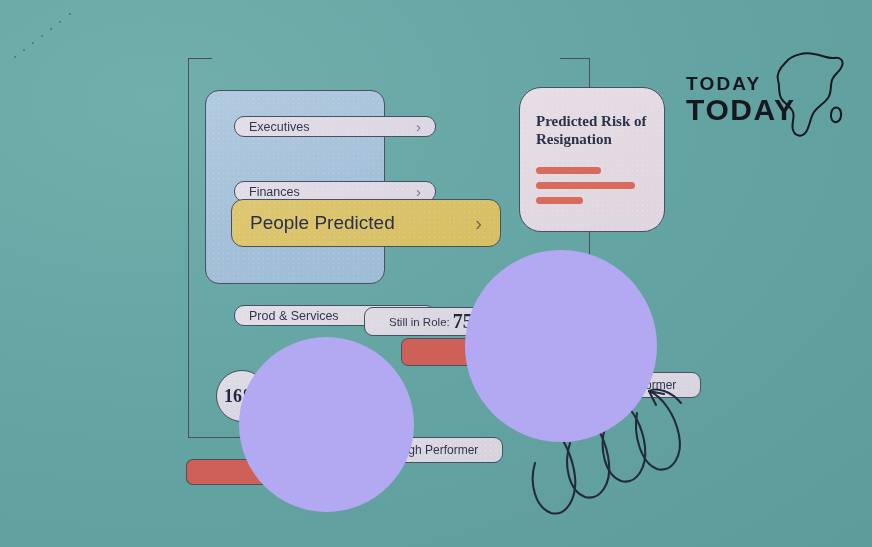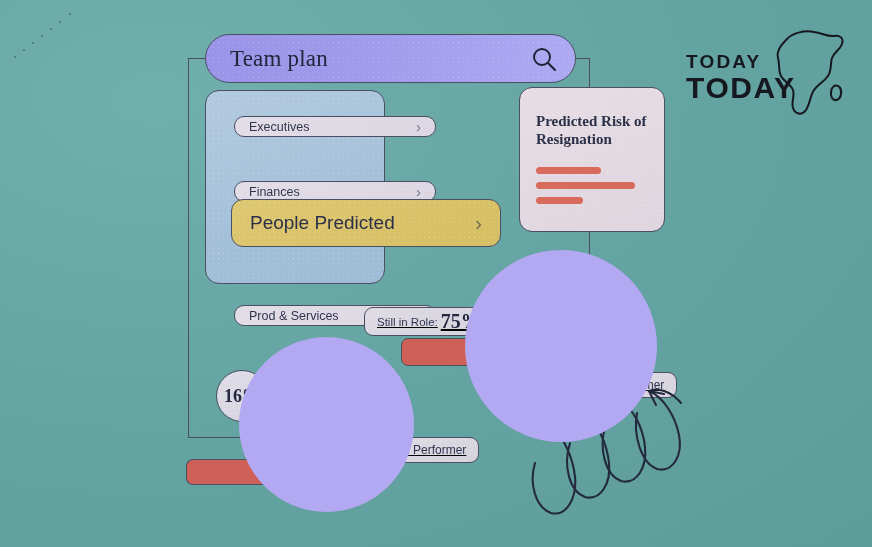--- a/index.html
+++ b/index.html
@@ -159,21 +159,21 @@
     font-size: 20px;
     color: #6f6a4a;
     line-height: 1;
   }
 
   
   #risk-card {
     position: absolute;
     left: 519px; top: 87px;
     width: 146px; height: 145px;
-    border-radius: 13px;
+    border-radius: 22px;
     background: linear-gradient(155deg, #e6dde5 0%, #ded5de 100%);
     border: 1.2px solid #4a4f63;
     box-sizing: border-box;
     padding: 24px 16px 0 16px;
   }
   #risk-card .dots {
     position: absolute; inset: 0;
     border-radius: 13px;
     opacity: .3;
     background-image: radial-gradient(rgba(255,255,255,.9) .7px, transparent .8px);
@@ -220,23 +220,22 @@
 
   
   .pill {
     position: absolute;
     border-radius: 9px;
     background: linear-gradient(150deg, #dfdbe4 0%, #d7d3dd 100%);
     border: 1.3px solid #4a4f63;
     box-sizing: border-box;
     display: flex;
     align-items: baseline;
-    padding: 0 12px;
+    padding: 0 24px;
     white-space: nowrap;
-    text-decoration: underline;
   }
   .pill .dots {
     position: absolute; inset: 0;
     border-radius: 9px;
     opacity: .3;
     background-image: radial-gradient(rgba(255,255,255,.9) .7px, transparent .8px);
     background-size: 5px 5px;
     pointer-events: none;
   }
   #pill-still-in-role {
@@ -314,21 +313,21 @@
   }
   #blob-right { left: 465px; top: 250px; width: 192px; height: 192px; }
   #blob-left  { left: 239px; top: 337px; width: 175px; height: 175px; }
 
   
   #scribble { position: absolute; left: 525px; top: 385px; width: 180px; height: 135px; }
 
   
   #logo {
     position: absolute;
-    left: 686px; top: 26px;
+    left: 686px; top: 48px;
     width: 165px; height: 95px;
   }
   #logo-text {
     position: absolute;
     left: 0; top: 26px;
   }
   #logo-today {
     font-size: 19px;
     font-weight: 700;
     letter-spacing: 2.2px;
@@ -366,28 +365,20 @@
       <circle cx="7" cy="47" r="1.0"></circle>
     </g>
   </svg>
 
   <div class="conn" id="conn-left-h"></div>
   <div class="conn" id="conn-left-v"></div>
   <div class="conn" id="conn-left-b"></div>
   <div class="conn" id="conn-right-h"></div>
   <div class="conn" id="conn-right-v"></div>
 
-  <div id="search-bar">
-    <div class="dots"></div>
-    <div id="search-text">Team plan</div>
-    <svg id="search-icon" viewBox="0 0 26 26">
-      <circle cx="11" cy="11" r="8" fill="none" stroke="#1d2133" stroke-width="1.9"></circle>
-      <line x1="17" y1="17" x2="24" y2="24" stroke="#1d2133" stroke-width="2.1" stroke-linecap="round"></line>
-    </svg>
-  </div>
 
   <div id="sidebar-panel">
     <div class="dots"></div>
   </div>
 
   <div class="menu-item" id="menu-item-0">
     <div class="dots"></div>
     <span class="label">Executives</span>
     <span class="chev">›</span>
   </div>

